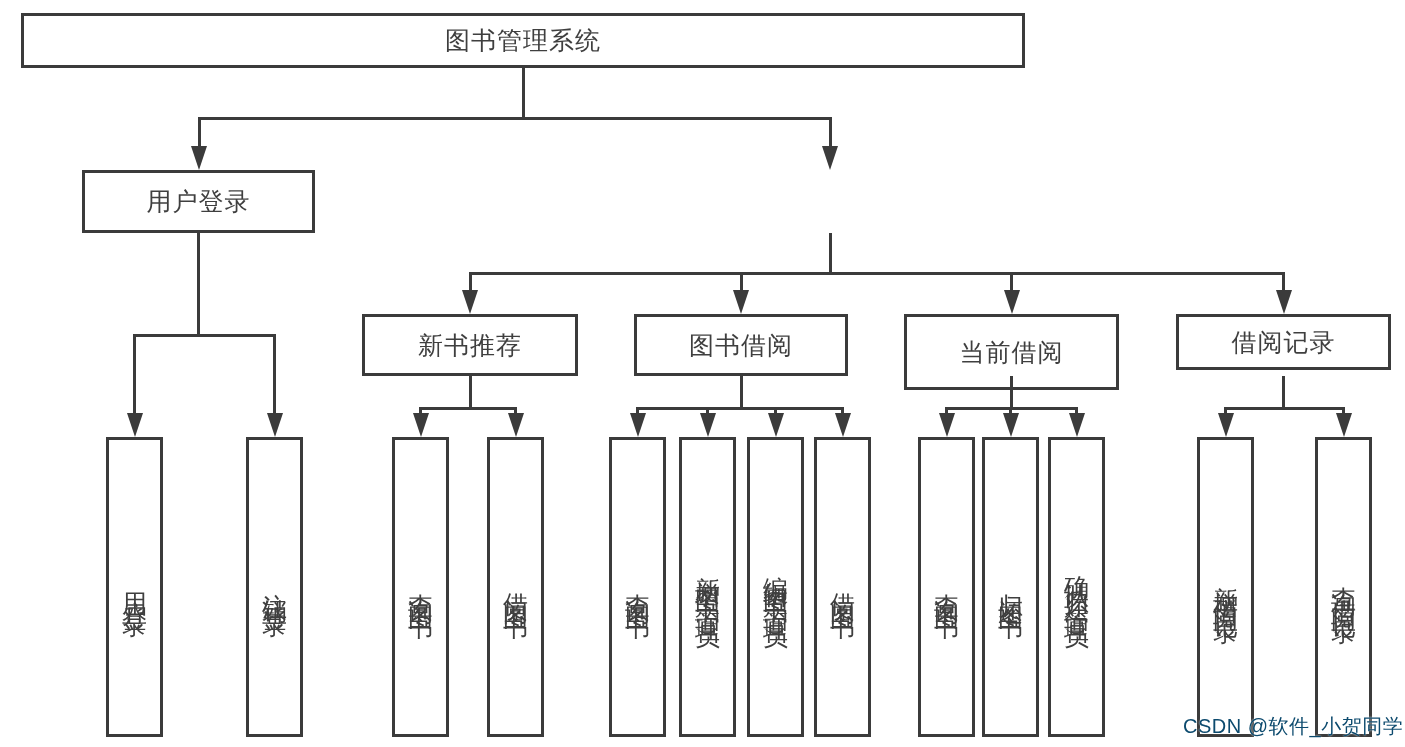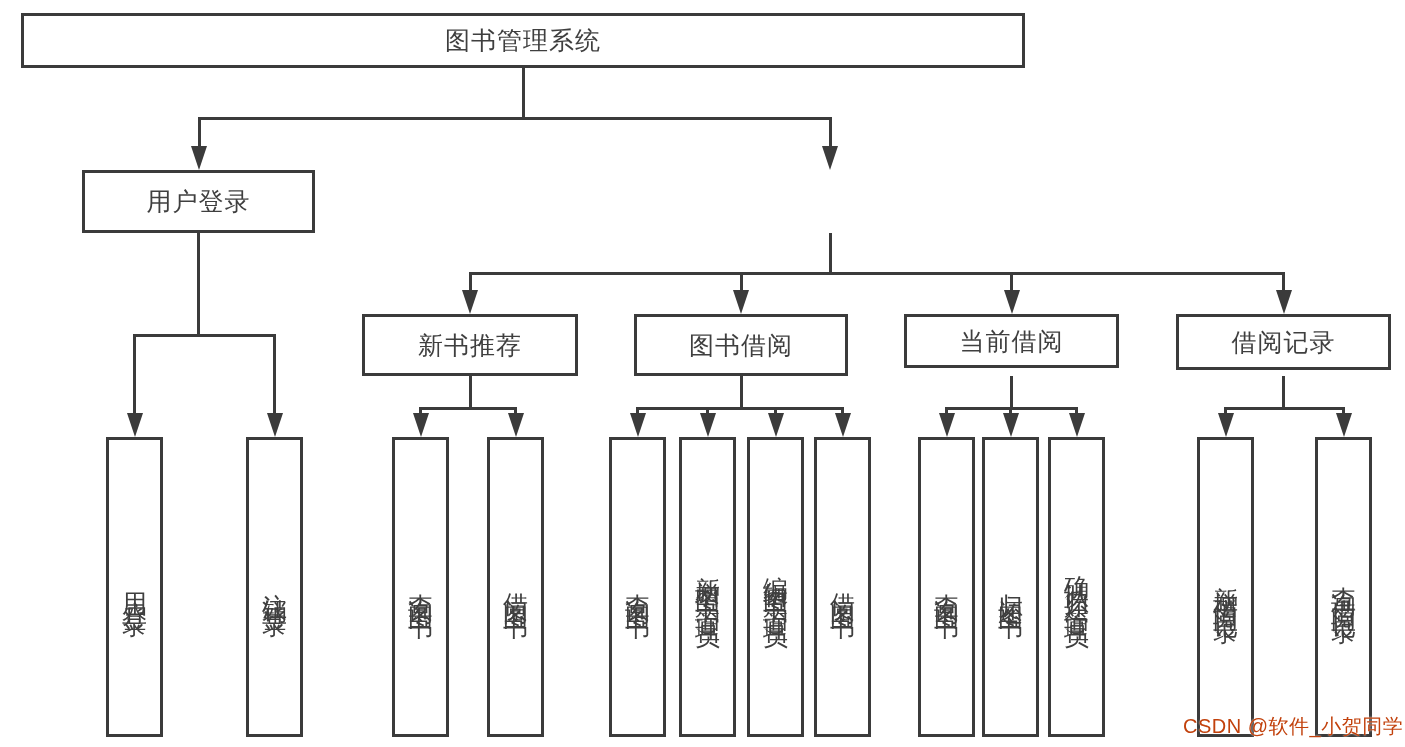--- a/index.html
+++ b/index.html
@@ -43,21 +43,21 @@
     position: absolute; left: 0; bottom: 0;
     width: 0; height: 0;
     border-left: 8px solid transparent;
     border-right: 8px solid transparent;
     border-top: 24px solid var(--line);
   }
   .watermark {
     position: absolute;
     left: 1183px; top: 713px;
     font-size: 20px;
-    color: #c2410c;
+    color: #0c4a6e;
     letter-spacing: 0.5px;
     text-shadow: 0 0 2px #ffffff;
     z-index: 5;
     white-space: nowrap;
   }
 </style>
 </head>
 <body>
 
 <div class="canvas">
@@ -110,21 +110,21 @@
       <div class="stem"></div>
       <div class="head"></div>
     </div>
 
   <div class="box" style="left:634px; top:314px; width:214px; height:62px;">
     <span class="hlabel">图书借阅</span>
   </div>
   <div class="box" style="left:362px; top:314px; width:216px; height:62px;">
     <span class="hlabel">新书推荐</span>
   </div>
-  <div class="box" style="left:904px; top:314px; width:215px; height:54px;">
+  <div class="box" style="left:904px; top:314px; width:215px; height:76px;">
     <span class="hlabel">当前借阅</span>
   </div>
   <div class="box" style="left:1176px; top:314px; width:215px; height:56px;">
     <span class="hlabel">借阅记录</span>
   </div>
 
   <div class="line" style="left:468.5px; top:376px; width:3px; height:34px;"></div>
   <div class="line" style="left:419px; top:407px; width:98px; height:3px;"></div>
   <div class="arrow" style="left:412.5px; top:407px; height:30px;">
       <div class="stem"></div>

